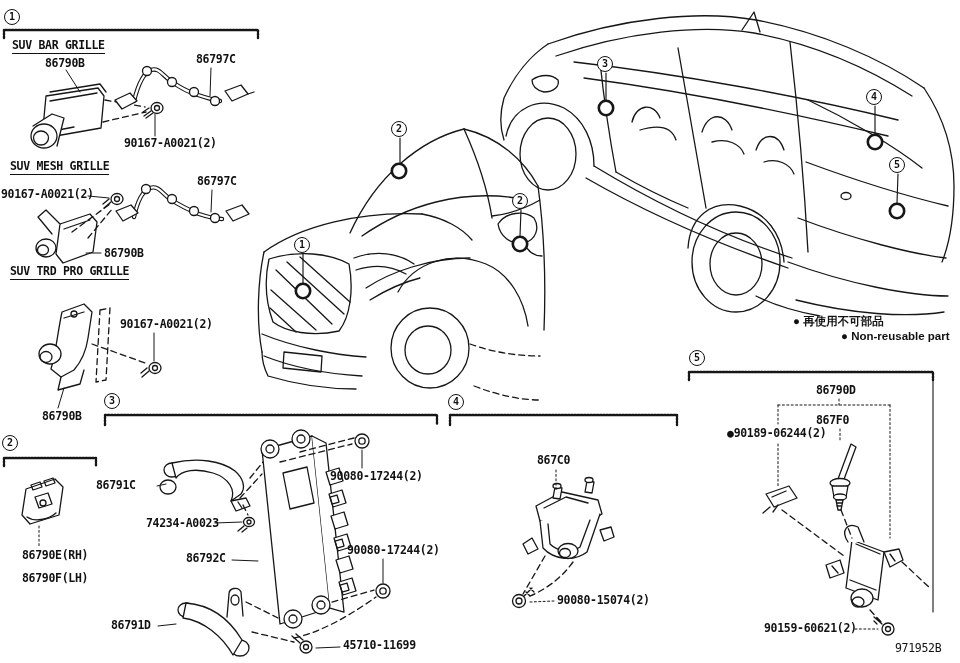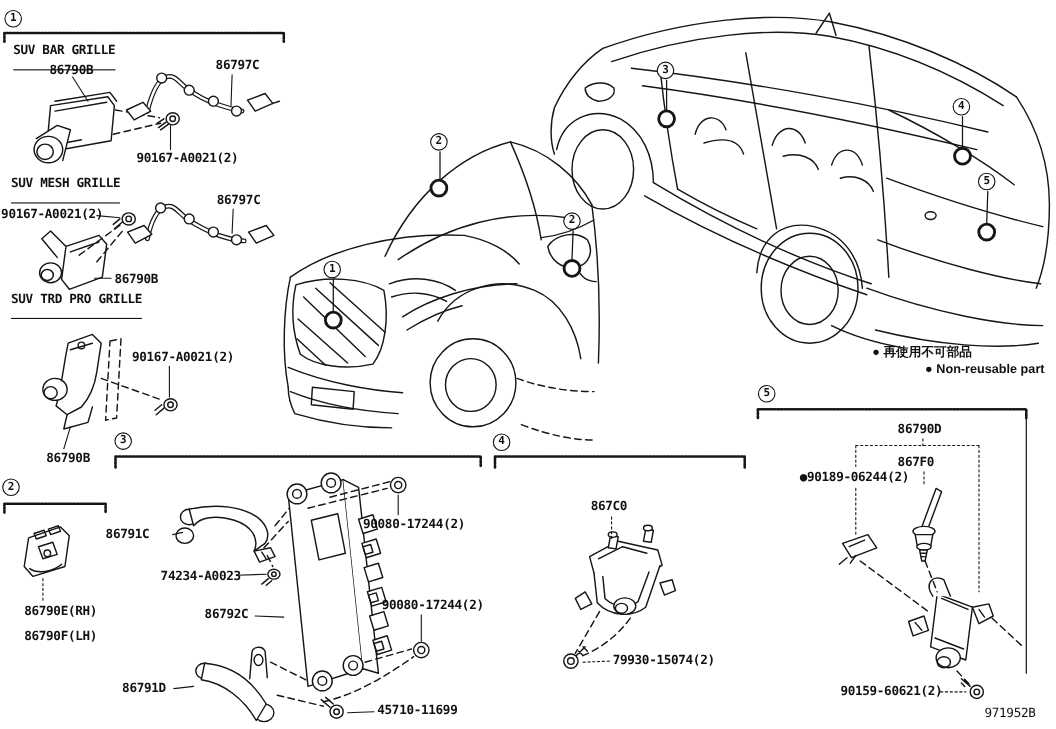--- a/index.html
+++ b/index.html
@@ -13,21 +13,21 @@
   svg .dot{stroke-dasharray:2 2.4;stroke-width:1;}
   svg .ll{stroke-width:1;}
   svg .bk{stroke-width:2.4;stroke-dasharray:1.7 1.5;}
   svg .sol{stroke-width:1.1;}
   svg .tube{stroke-width:4.4;}
   svg .tubew{stroke:#fff;stroke-width:2.2;}
   svg .lead{stroke-width:1.15;}
   svg .marker{fill:#fff;stroke-width:2.6;}
   .pn{position:absolute;font:700 11.5px/1.15 "DejaVu Sans Mono",monospace;
       letter-spacing:-0.3px;white-space:nowrap;}
-  .hdr{border-bottom:1.8px solid #111;padding-bottom:11px;}
+  .hdr{border-bottom:1.8px solid #111;padding-bottom:1px;}
   .co{position:absolute;width:14px;height:14px;border:1.7px solid #111;border-radius:50%;
       background:#fff;display:flex;align-items:center;justify-content:center;
       font:700 10px/1 "DejaVu Sans Mono",monospace;z-index:5;}
   .note{position:absolute;font:700 11.5px/1.2 "Liberation Sans",sans-serif;white-space:nowrap;}
 </style>
 </head>
 <body>
 
 <div class="stage">
 
@@ -291,21 +291,21 @@
 
   <div class="pn" style="left:96px;top:479px">86791C</div>
   <div class="pn" style="left:146px;top:517px">74234-A0023</div>
   <div class="pn" style="left:186px;top:552px">86792C</div>
   <div class="pn" style="left:111px;top:619px">86791D</div>
   <div class="pn" style="left:330px;top:470px">90080-17244(2)</div>
   <div class="pn" style="left:347px;top:544px">90080-17244(2)</div>
   <div class="pn" style="left:343px;top:639px">45710-11699</div>
 
   <div class="pn" style="left:537px;top:454px">867C0</div>
-  <div class="pn" style="left:557px;top:594px">79930-15074(2)</div>
+  <div class="pn" style="left:557px;top:594px">90080-15074(2)</div>
 
   <div class="pn" style="left:816px;top:384px">86790D</div>
   <div class="pn" style="left:816px;top:414px">867F0</div>
   <div class="pn" style="left:727px;top:427px"><span>●</span><span>90189-06244(2)</span></div>
   <div class="pn" style="left:764px;top:622px">90159-60621(2)</div>
 
   <div class="note" style="left:793px;top:315px"><span>●</span> <span>再使用不可部品</span></div>
   <div class="note" style="left:841px;top:330px"><span>●</span> <span>Non-reusable part</span></div>
 
   <div class="pn" style="left:895px;top:642px;font-weight:400">971952B</div>

